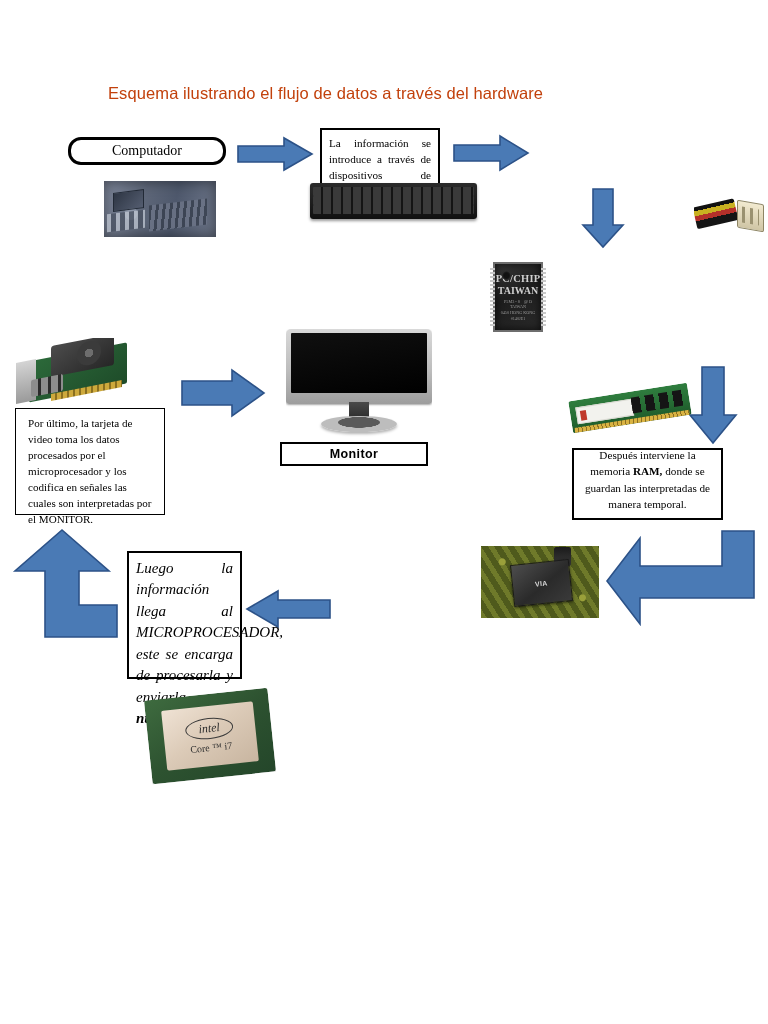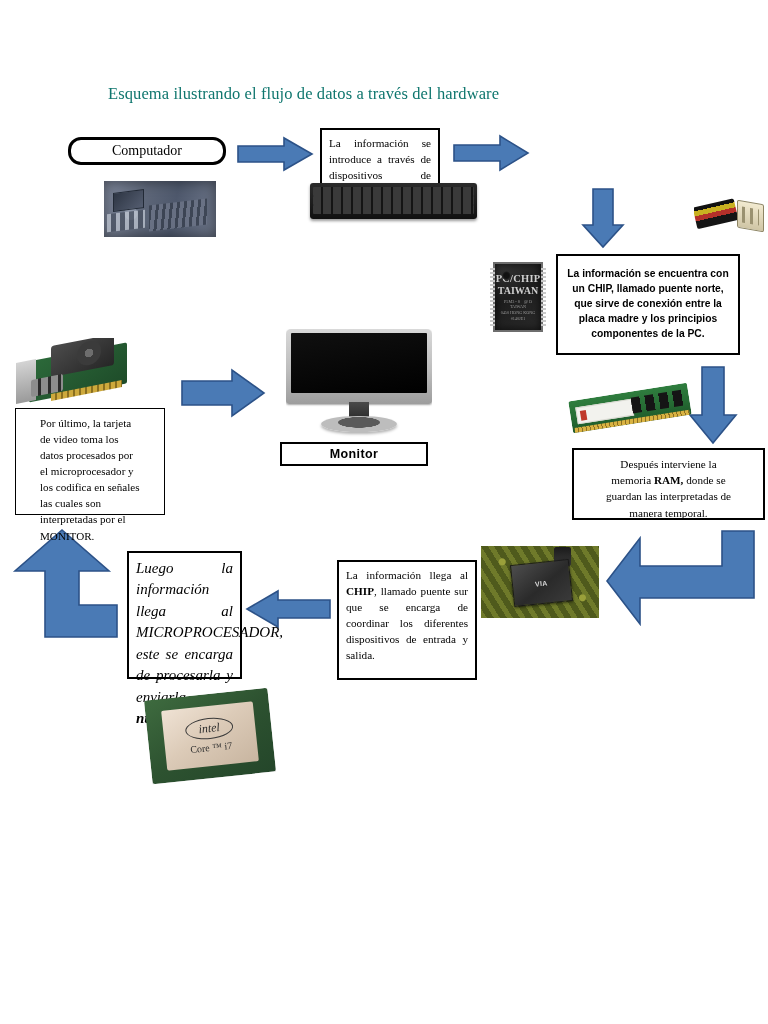--- a/index.html
+++ b/index.html
@@ -21,23 +21,23 @@
     height: 1024px;
     background: #ffffff;
   }
 
   
   .diagram-title {
     position: absolute;
     left: 108px;
     top: 84px;
     width: 600px;
-    font-family: Liberation Serif, serif;
+    font-family: Liberation Sans, sans-serif;
     font-size: 16.5px;
-    color: #0f766e;
+    color: #c2410c;
     letter-spacing: 0.1px;
     white-space: nowrap;
   }
 
   
   .box {
     position: absolute;
     box-sizing: border-box;
     background: #ffffff;
     border: 2.5px solid #000000;
@@ -464,60 +464,49 @@
       <div class="chip-pins-r"></div>
       <div class="l1"><span>PC</span><span>/</span><span>CHIP</span></div>
       <div class="l2">TAIWAN</div>
       <div class="l3" style="white-space:pre;">P5M3 - 8    @ D
 TAIWAN
 0450 HONG KONG
 #140JE1</div>
     </div>
   </div>
 
-  <div class="box cen-box txt-sans" style="left:556px; top:254px; width:184px; height:101px; font-size:10.3px; font-weight:600;
-              display:flex; flex-direction:column; justify-content:center;">
-    <div>La información se encuentra con</div>
-    <div><span>un </span><b>CHIP,</b><span> llamado puente norte,</span></div>
-    <div>que sirve de conexión entre la</div>
-    <div>placa madre y los principios</div>
-    <div>componentes de la PC.</div>
-  </div>
 
   <svg class="arrow-svg" style="left:687px; top:365px;" width="52" height="80" viewBox="0 0 52 80">
     <polygon points="15,2 37,2 37,50 49,50 26,78 3,50 15,50" fill="#4A7AB5" stroke="#2C5288" stroke-width="1.6"></polygon>
   </svg>
 
   <div class="ram imgbox" style="left:570px; top:392px; width:120px; height:32px;">
     <div class="pcb"></div>
     <div class="sticker"></div>
     <div class="ics"></div>
     <div class="gold"></div>
   </div>
 
-  <div class="box cen-box txt-serif" style="left:572px; top:448px; width:193px; height:72px; font-size:11.2px;
-              display:flex; flex-direction:column; justify-content:space-between;">
+  <div class="box cen-box txt-serif" style="left:572px; top:448px; width:151px; height:72px; font-size:11.2px;
+              display:flex; flex-direction:column; justify-content:flex-end;">
     <div>Después interviene la</div>
     <div><span>memoria </span><b>RAM,</b><span> donde se</span></div>
     <div>guardan las interpretadas de</div>
     <div>manera temporal.</div>
   </div>
 
   <svg class="arrow-svg" style="left:604px; top:528px;" width="154" height="98" viewBox="0 0 154 98">
     <polygon points="150,3 150,70 36,70 36,96 3,53 36,10 36,38 118,38 118,3" fill="#4A7AB5" stroke="#2C5288" stroke-width="1.6" transform="translate(0,0)"></polygon>
   </svg>
 
   <div class="pcb-photo imgbox" style="left:481px; top:546px; width:118px; height:72px;">
     <div class="cap"></div>
     <div class="die">VIA</div>
   </div>
 
-  <div class="box just-box last-left txt-serif" style="left:337px; top:560px; width:140px; height:120px;">
-    <span>La información llega al </span><b>CHIP</b><span>, llamado puente sur que se encarga de coordinar los diferentes dispositivos de entrada y salida.</span>
-  </div>
 
   <svg class="arrow-svg" style="left:244px; top:588px;" width="88" height="42" viewBox="0 0 88 42">
     <polygon points="86,12 34,12 34,3 3,21 34,39 34,30 86,30" fill="#4A7AB5" stroke="#2C5288" stroke-width="1.6"></polygon>
   </svg>
 
   <div class="box just-box txt-serif" style="left:127px; top:551px; width:115px; height:128px; font-size:15px;font-style:italic;">
     <span>Luego la información llega al MICROPROCESADOR, este se encarga de procesarla y enviarla </span><b>nuevamente</b><span>.</span>
   </div>
 
   <div class="cpu imgbox" style="left:148px; top:694px; width:124px; height:84px;">
@@ -534,21 +523,21 @@
 
   <div class="gpu imgbox" style="left:14px; top:338px; width:122px; height:78px;">
     <div class="card"></div>
     <div class="gold"></div>
     <div class="heatsink"></div>
     <div class="fan"></div>
     <div class="bracket"></div>
     <div class="ports"></div>
   </div>
 
-  <div class="box box-thin txt-serif" style="left:15px; top:408px; width:150px; height:107px; padding:6px 24px; font-size:11.1px; line-height:1.45;">
+  <div class="box box-thin txt-serif" style="left:15px; top:408px; width:150px; height:107px; padding:6px 12px; font-size:11.1px; line-height:1.45;">
     <span>Por último, la tarjeta de video toma los datos procesados por el microprocesador y los codifica en señales las cuales son interpretadas por el MONITOR.</span>
   </div>
 
   <svg class="arrow-svg" style="left:180px; top:367px;" width="86" height="52" viewBox="0 0 86 52">
     <polygon points="2,14 52,14 52,3 84,26 52,49 52,38 2,38" fill="#4A7AB5" stroke="#2C5288" stroke-width="1.6"></polygon>
   </svg>
 
   <div class="monitor imgbox" style="left:286px; top:329px; width:146px; height:110px;">
     <div class="bezel">
         <div class="screen"></div>

